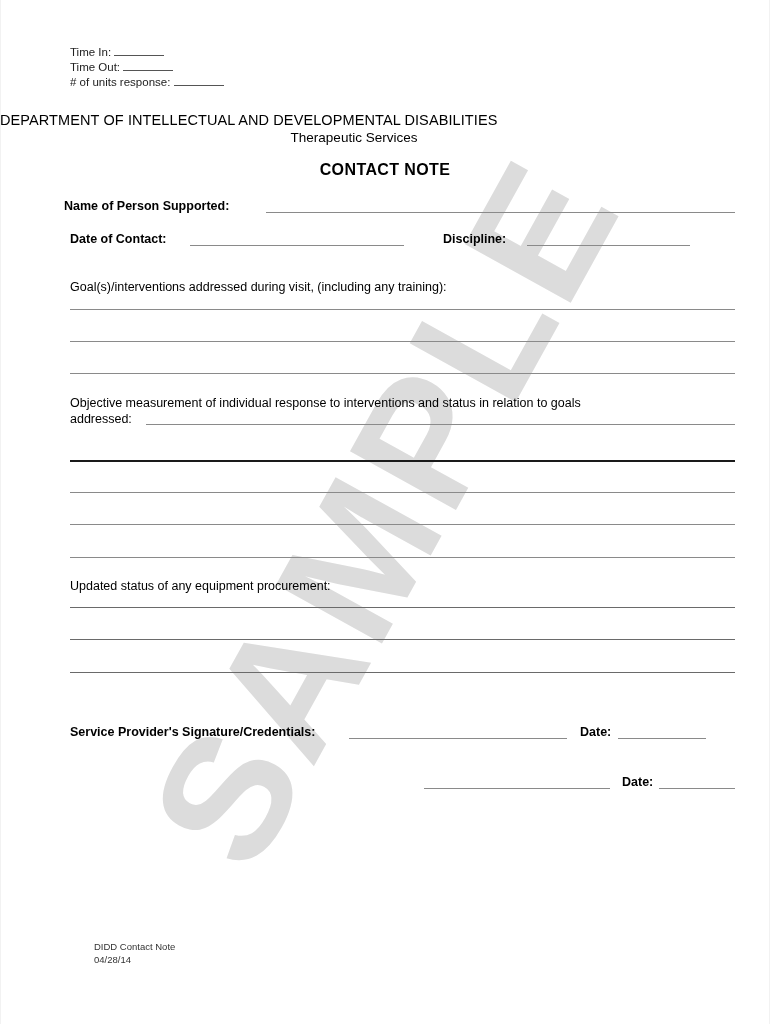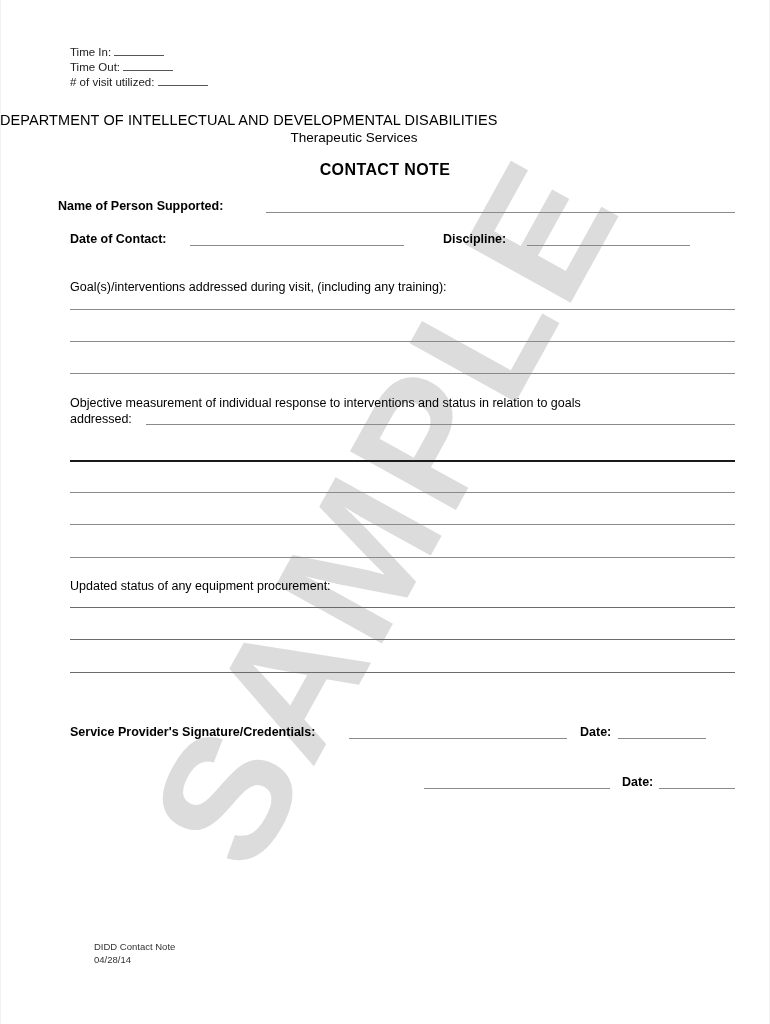--- a/index.html
+++ b/index.html
@@ -160,30 +160,30 @@
     <div class="abs meta">
       <div class="meta-row">
         <span>Time In:</span>
         <span class="meta-blank mb-short"></span>
       </div>
       <div class="meta-row">
         <span>Time Out:</span>
         <span class="meta-blank mb-short"></span>
       </div>
       <div class="meta-row">
-        <span># of visit utilized:</span>
+        <span># of units response:</span>
         <span class="meta-blank mb-short"></span>
       </div>
     </div>
 
     <div class="abs org-title">DEPARTMENT OF INTELLECTUAL AND DEVELOPMENTAL DISABILITIES</div>
     <div class="abs org-sub">Therapeutic Services</div>
     <div class="abs doc-title">CONTACT NOTE</div>
 
-    <div class="abs fieldlabel" style="left:58px; top:199px;">Name of Person Supported:</div>
+    <div class="abs fieldlabel" style="left:64px; top:199px;">Name of Person Supported:</div>
     <div class="rule" style="left:266px; top:212px; width:469px;"></div>
 
     <div class="abs fieldlabel" style="left:70px; top:232px;">Date of Contact:</div>
     <div class="rule" style="left:190px; top:245px; width:214px;"></div>
 
     <div class="abs fieldlabel" style="left:443px; top:232px;">Discipline:</div>
     <div class="rule" style="left:527px; top:245px; width:163px;"></div>
 
     <div class="abs sect-head" style="left:70px; top:279px;">Goal(s)/interventions addressed during visit, (including any training):</div>
     <div class="rule" style="left:70px; top:309px; width:665px;"></div>

